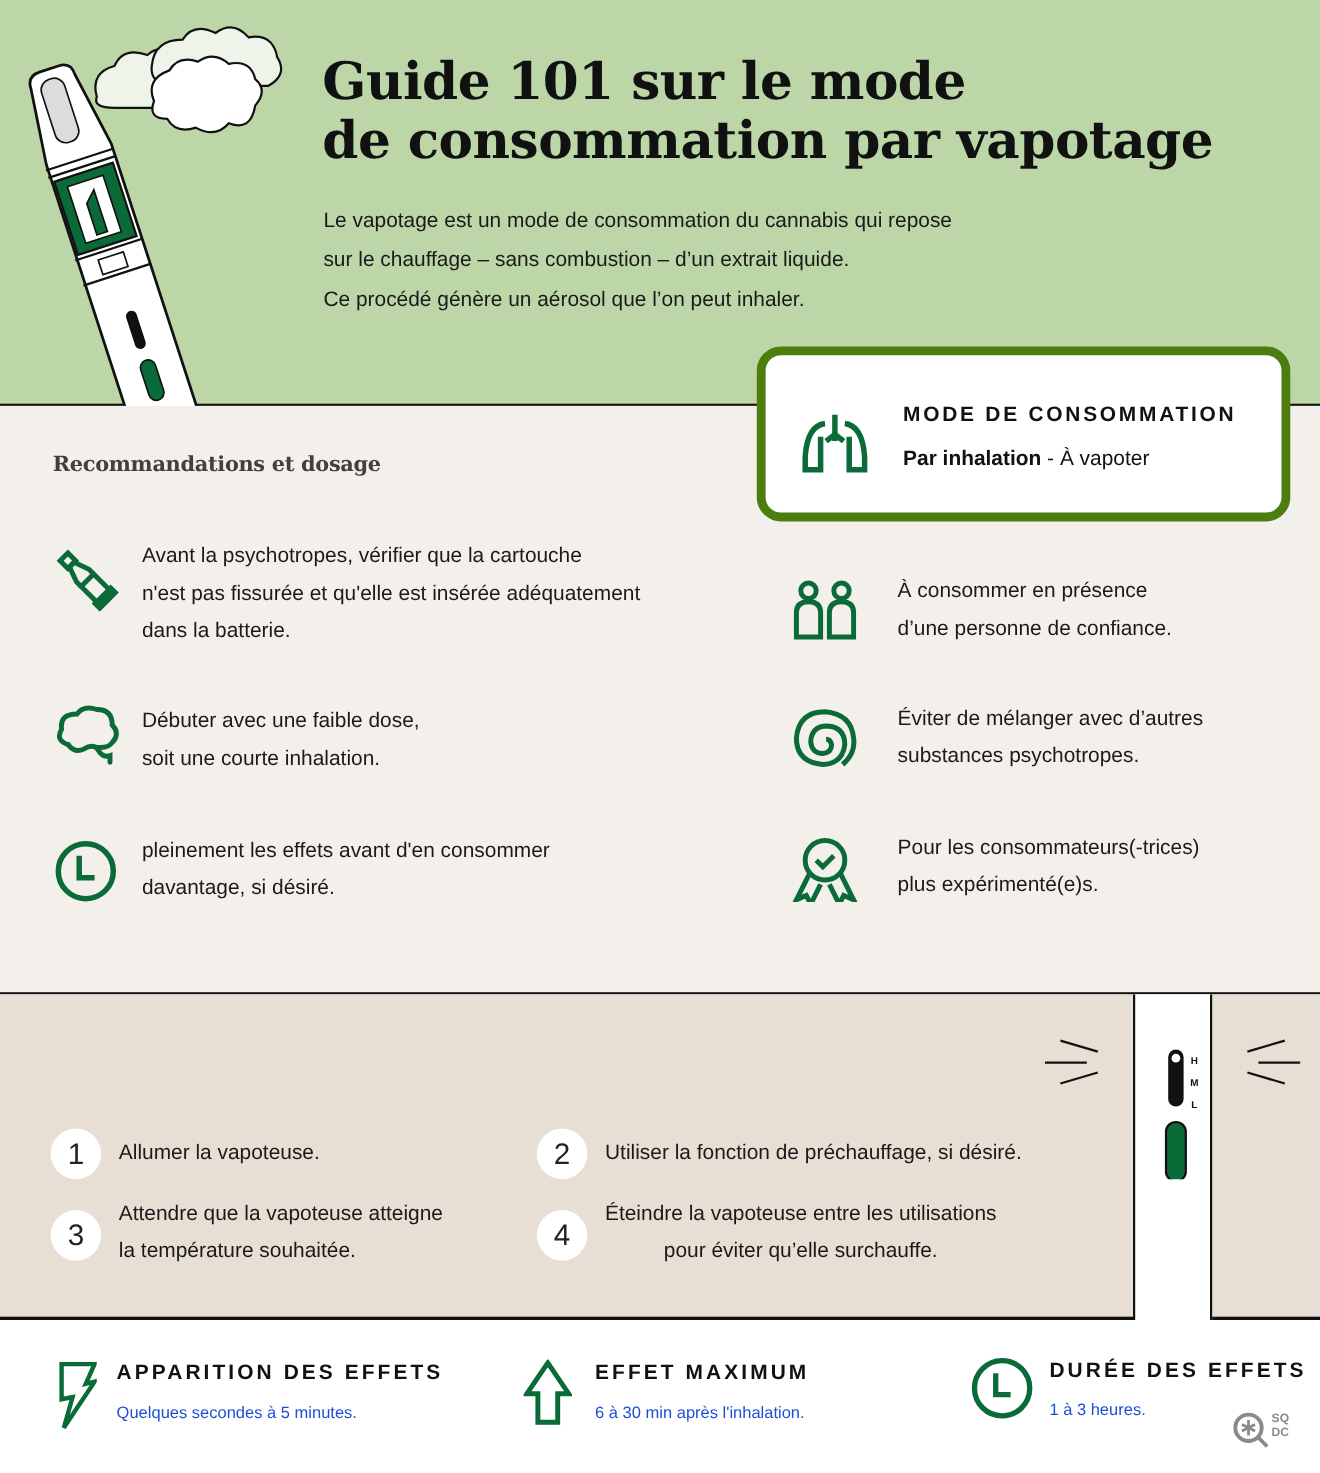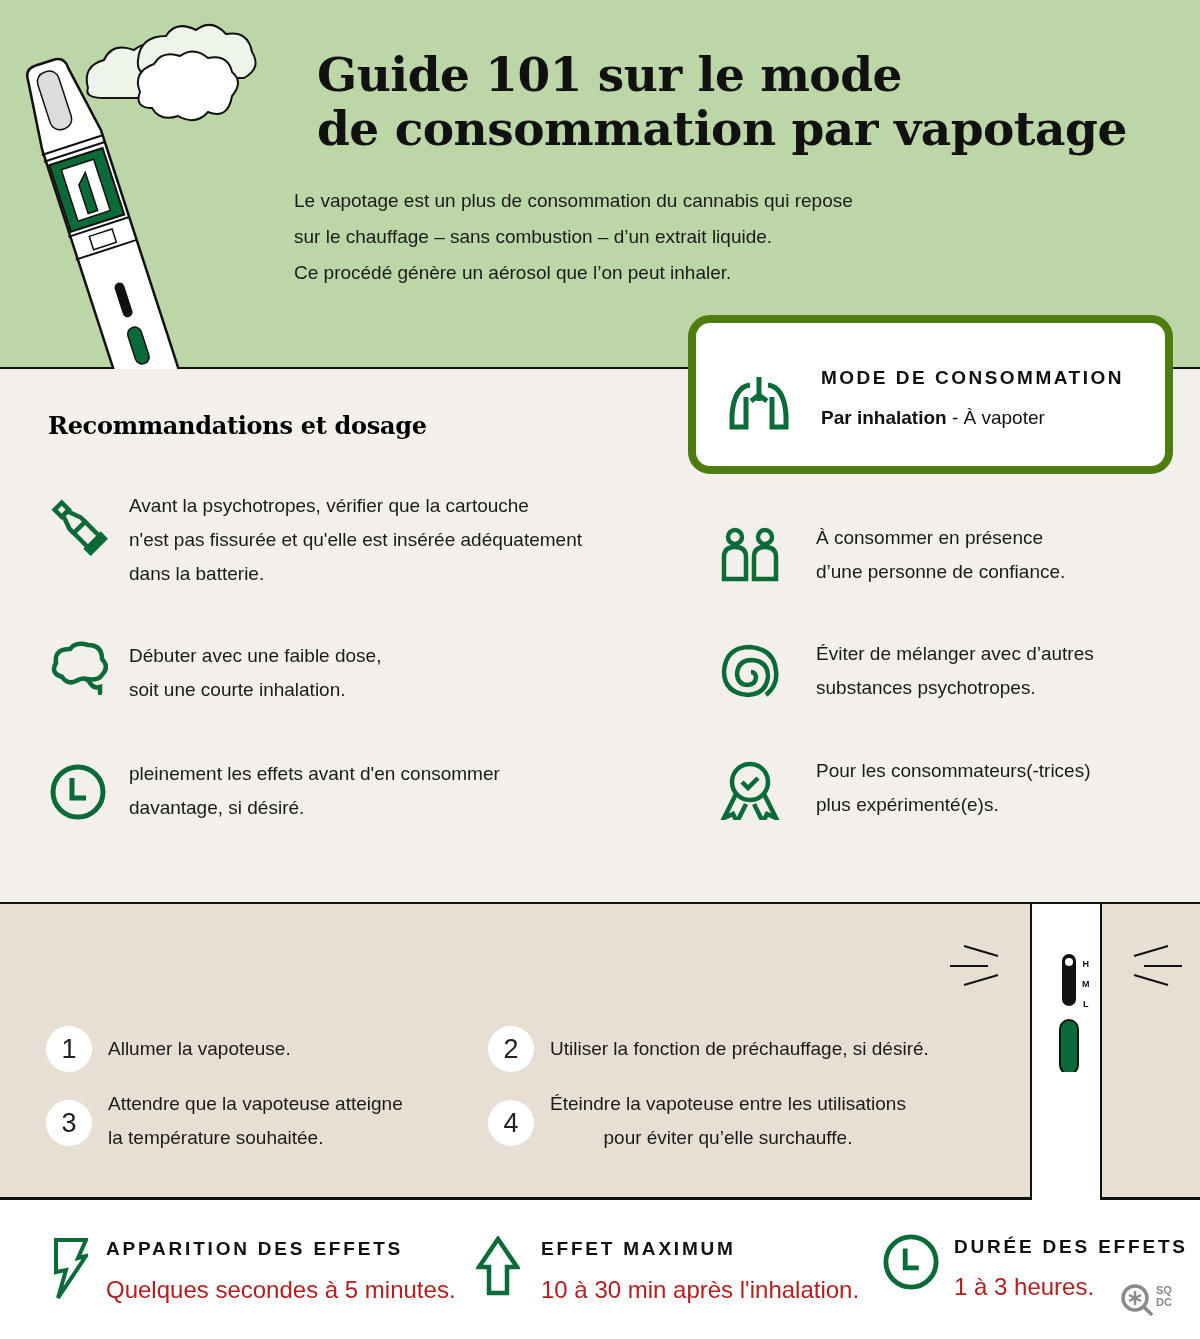--- a/index.html
+++ b/index.html
@@ -1,50 +1,50 @@
 <!DOCTYPE html>
 <html><head>
 <meta charset="utf-8">
 <style>
   * { box-sizing: border-box; margin: 0; padding: 0; }
   html, body { width: 1200px; height: 1339px; background: #ffffff; overflow: hidden; }
   body { font-family: "Liberation Sans", "DejaVu Sans", sans-serif; color: #111; position: relative; }
 
   .hero { position: absolute; left: 0; top: 0; width: 1200px; height: 369px; background: #bcd6a7; border-bottom: 2px solid #111; }
   .hero-title { position: absolute; left: 293px; top: 48px; font-family: "DejaVu Serif", "Liberation Serif", serif; font-weight: bold; font-size: 47px; line-height: 54px; letter-spacing: -0.5px; color: #111; }
-  .hero-title span { display: block; margin-left: 24px; }
+  .hero-title span { display: block; }
   .hero-intro { position: absolute; left: 294px; top: 183px; font-size: 19px; line-height: 36px; color: #1a1a1a; }
   .hero-intro span { display: block; }
   .pen { position: absolute; left: 0; top: 0; width: 300px; height: 369px; }
 
   .reco { position: absolute; left: 0; top: 369px; width: 1200px; height: 535px; background: #f3f0eb; border-bottom: 2px solid #111; }
   .mode-card { position: absolute; left: 688px; top: 315px; width: 485px; height: 159px; background: #fff; border: 8px solid #4d7c0f; border-radius: 22px; z-index: 5; }
   .mode-card .icon { position: absolute; left: 32px; top: 52px; width: 62px; width: 62px; height: 56px; }
   .mode-title { position: absolute; left: 125px; top: 44px; font-weight: bold; font-size: 19px; letter-spacing: 2.5px; }
   .mode-value { position: absolute; left: 125px; top: 84px; font-size: 19px; }
   .mode-value b { font-weight: bold; }
 
-  .section-title { position: absolute; font-family: "DejaVu Serif", "Liberation Serif", serif; font-weight: bold; font-size: 24px; letter-spacing: -0.3px; color: #000000; }
+  .section-title { position: absolute; font-family: "DejaVu Serif", "Liberation Serif", serif; font-weight: bold; font-size: 19px; letter-spacing: -0.3px; color: #404040; }
   .reco-item { position: absolute; }
   .reco-item .ic { position: absolute; left: 0; top: 0; width: 60px; height: 60px; }
   .reco-item .txt { position: absolute; font-size: 19px; line-height: 34px; color: #1a1a1a; white-space: nowrap; }
   .reco-item .txt span { display: block; }
 
   .prep { position: absolute; left: 0; top: 904px; width: 1200px; height: 296px; background: #e7dfd4; border-bottom: 3px solid #111; }
   .step { position: absolute; }
   .step .num { position: absolute; left: 0; top: 0; width: 46px; height: 46px; border-radius: 50%; background: #fff; font-size: 27px; display: flex; align-items: center; justify-content: center; color: #222; }
   .step .txt { position: absolute; left: 62px; font-size: 19px; line-height: 34px; white-space: nowrap; color: #1a1a1a; }
   .step .txt span { display: block; }
   .device-strip { position: absolute; left: 1030px; top: 0; width: 72px; height: 296px; background: #fff; border-left: 2px solid #111; border-right: 2px solid #111; }
 
   .effects { position: absolute; left: 0; top: 1200px; width: 1200px; height: 102px; background: #fff; }
   .effect { position: absolute; }
   .effect .ic { position: absolute; left: 0; top: 0; }
   .effect .label { position: absolute; font-weight: bold; font-size: 19px; letter-spacing: 2.8px; white-space: nowrap; }
-  .effect .value { position: absolute; font-size: 24px; white-space: nowrap; color: #b91c1c; }
+  .effect .value { position: absolute; font-size: 15px; white-space: nowrap; color: #1d4ed8; }
   .logo { position: absolute; left: 1120px; top: 1283px; width: 60px; height: 34px; }
 </style>
 </head>
 <body>
 
 <div class="hero">
   <svg class="pen" viewBox="0 0 300 369">
 
     <g stroke="#111" stroke-width="2" fill="#eef4ea">
       <path d="M88 88 q-6 -22 16 -28 q8 -18 30 -10 q14 -12 30 2 q18 -10 28 8 q16 2 10 20 q4 18 -18 18 l-80 0 q-20 0 -16 -10z"></path>
@@ -66,21 +66,21 @@
       <rect x="88" y="275" width="10" height="36" rx="5" fill="#111"></rect>
       <rect x="86" y="322" width="14" height="38" rx="7" fill="#0b6b38" stroke="#111" stroke-width="1.5"></rect>
     </g>
   </svg>
 
   <h1 class="hero-title">
     <span>Guide 101 sur le mode</span>
     <span>de consommation par vapotage</span>
   </h1>
   <p class="hero-intro">
-    <span>Le vapotage est un plus de consommation du cannabis qui repose</span>
+    <span>Le vapotage est un mode de consommation du cannabis qui repose</span>
     <span>sur le chauffage – sans combustion – d’un extrait liquide.</span>
     <span>Ce procédé génère un aérosol que l’on peut inhaler.</span>
   </p>
 </div>
 
 <div class="mode-card">
   <svg class="icon" viewBox="0 0 62 56" fill="none" stroke="#0b6b38" stroke-width="5">
     <line x1="31" y1="2" x2="31" y2="26"></line>
     <path d="M31 20 l-8 6 M31 20 l8 6"></path>
     <path d="M22 10 q-16 2 -18 30 l0 12 l14 0 l0 -30"></path>
@@ -229,21 +229,21 @@
     </svg>
     <div class="label" style="left:58px; top:0px;">APPARITION DES EFFETS</div>
     <div class="value" style="left:58px; top:38px;">Quelques secondes à 5 minutes.</div>
   </div>
 
   <div class="effect" style="left:476px; top:36px;">
     <svg class="ic" style="width:44px; height:60px;" viewBox="0 0 44 60" fill="none" stroke="#0b6b38" stroke-width="4.5">
       <path d="M22 3 l19 28 l-10 0 l0 26 l-18 0 l0 -26 l-10 0z"></path>
     </svg>
     <div class="label" style="left:65px; top:2px;">EFFET MAXIMUM</div>
-    <div class="value" style="left:65px; top:40px;">10 à 30 min après l'inhalation.</div>
+    <div class="value" style="left:65px; top:40px;">6 à 30 min après l'inhalation.</div>
   </div>
 
   <div class="effect" style="left:882px; top:33px;">
     <svg class="ic" style="width:58px; height:58px;" viewBox="0 0 60 60" fill="none" stroke="#0b6b38" stroke-width="5">
       <circle cx="30" cy="30" r="26"></circle>
       <path d="M24 16 l0 20 l14 0"></path>
     </svg>
     <div class="label" style="left:72px; top:3px;">DURÉE DES EFFETS</div>
     <div class="value" style="left:72px; top:40px;">1 à 3 heures.</div>
   </div>

